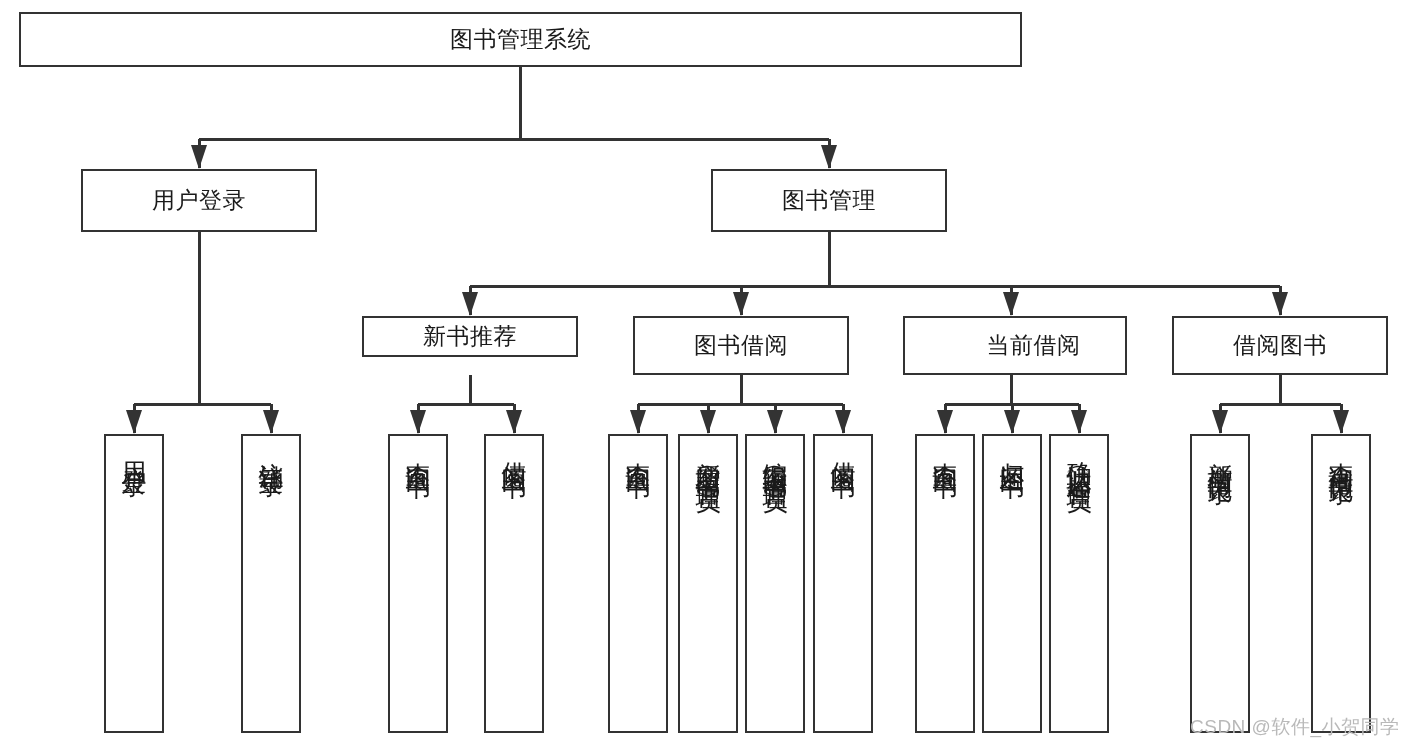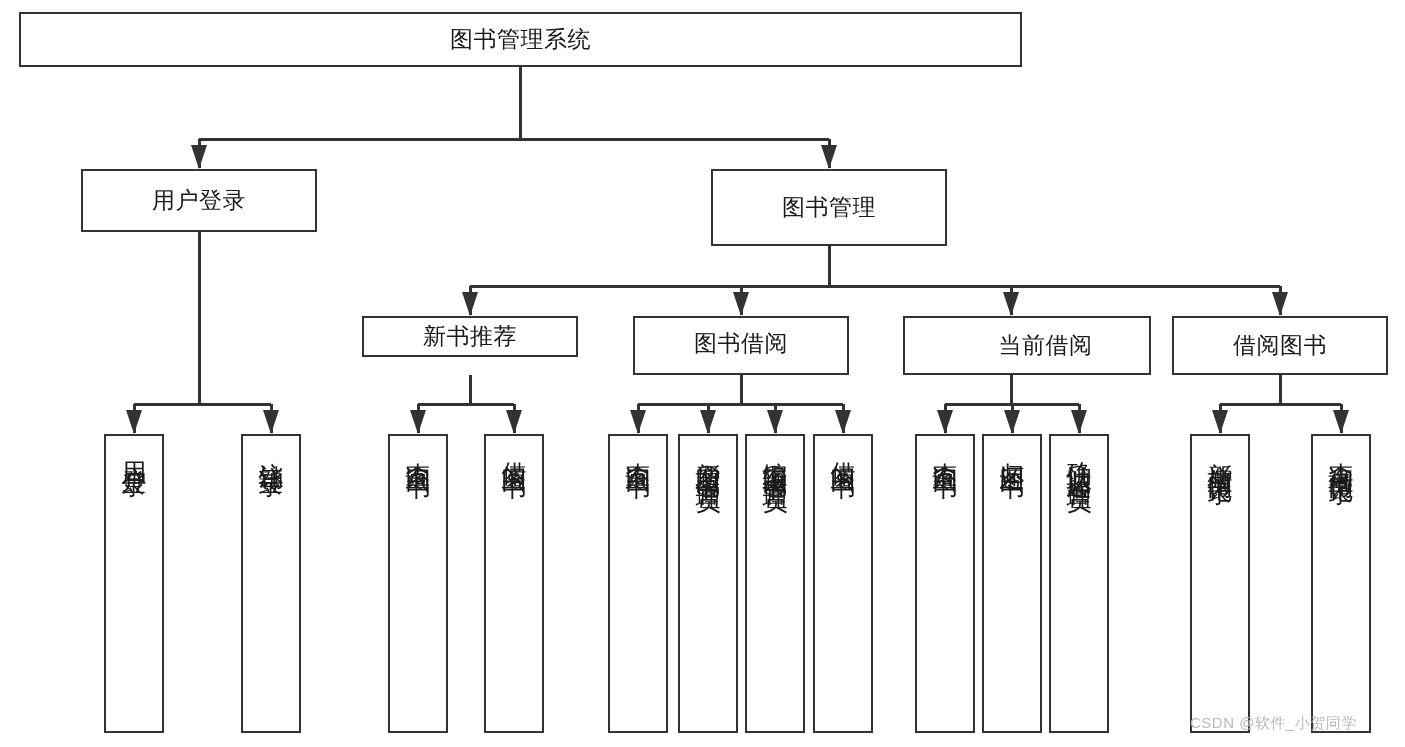--- a/index.html
+++ b/index.html
@@ -56,21 +56,21 @@
   .node.vert .label {
     writing-mode: vertical-rl;
     text-orientation: upright;
     font-size: 25px;
     line-height: 1.0;
     letter-spacing: 4px;
     white-space: nowrap;
   }
   .watermark {
     position: absolute;
-    font-size: 15px;
+    font-size: 19px;
     color: #b9b9b9;
     white-space: nowrap;
     z-index: 5;
     letter-spacing: 0.5px;
   }
 </style>
 </head>
 <body>
 
 <div id="canvas">
@@ -129,30 +129,30 @@
       <polygon points="1333,410 1349,410 1341,434" fill="#333333"></polygon>
     </svg>
 
   <div id="nodes">
       <div class="node horiz root" style="left: 19px; top: 12px; width: 1003px; height: 55px;">
         <span class="label">图书管理系统</span>
       </div>
       <div class="node horiz" style="left: 81px; top: 169px; width: 236px; height: 63px;">
         <span class="label">用户登录</span>
       </div>
-      <div class="node horiz" style="left: 711px; top: 169px; width: 236px; height: 77px;">
+      <div class="node horiz" style="left: 711px; top: 169px; width: 236px; height: 63px;">
         <span class="label">图书管理</span>
       </div>
       <div class="node horiz" style="left: 362px; top: 316px; width: 216px; height: 41px;">
         <span class="label">新书推荐</span>
       </div>
-      <div class="node horiz" style="left: 633px; top: 316px; width: 216px; height: 59px; font-family: Liberation Mono, monospace;">
+      <div class="node horiz" style="left: 633px; top: 316px; width: 216px; height: 59px;">
         <span class="label">图书借阅</span>
       </div>
-      <div class="node horiz" style="left: 903px; top: 316px; width: 248px; height: 59px; padding-left: 37px;">
+      <div class="node horiz" style="left: 903px; top: 316px; width: 224px; height: 59px; padding-left: 37px;">
         <span class="label">当前借阅</span>
       </div>
       <div class="node horiz" style="left: 1172px; top: 316px; width: 216px; height: 59px;">
         <span class="label">借阅图书</span>
       </div>
       <div class="node vert" style="left: 104px; top: 434px; width: 60px; height: 299px;">
         <span class="label">用户登录</span>
       </div>
       <div class="node vert" style="left: 241px; top: 434px; width: 60px; height: 299px;">
         <span class="label">注销登录</span>

